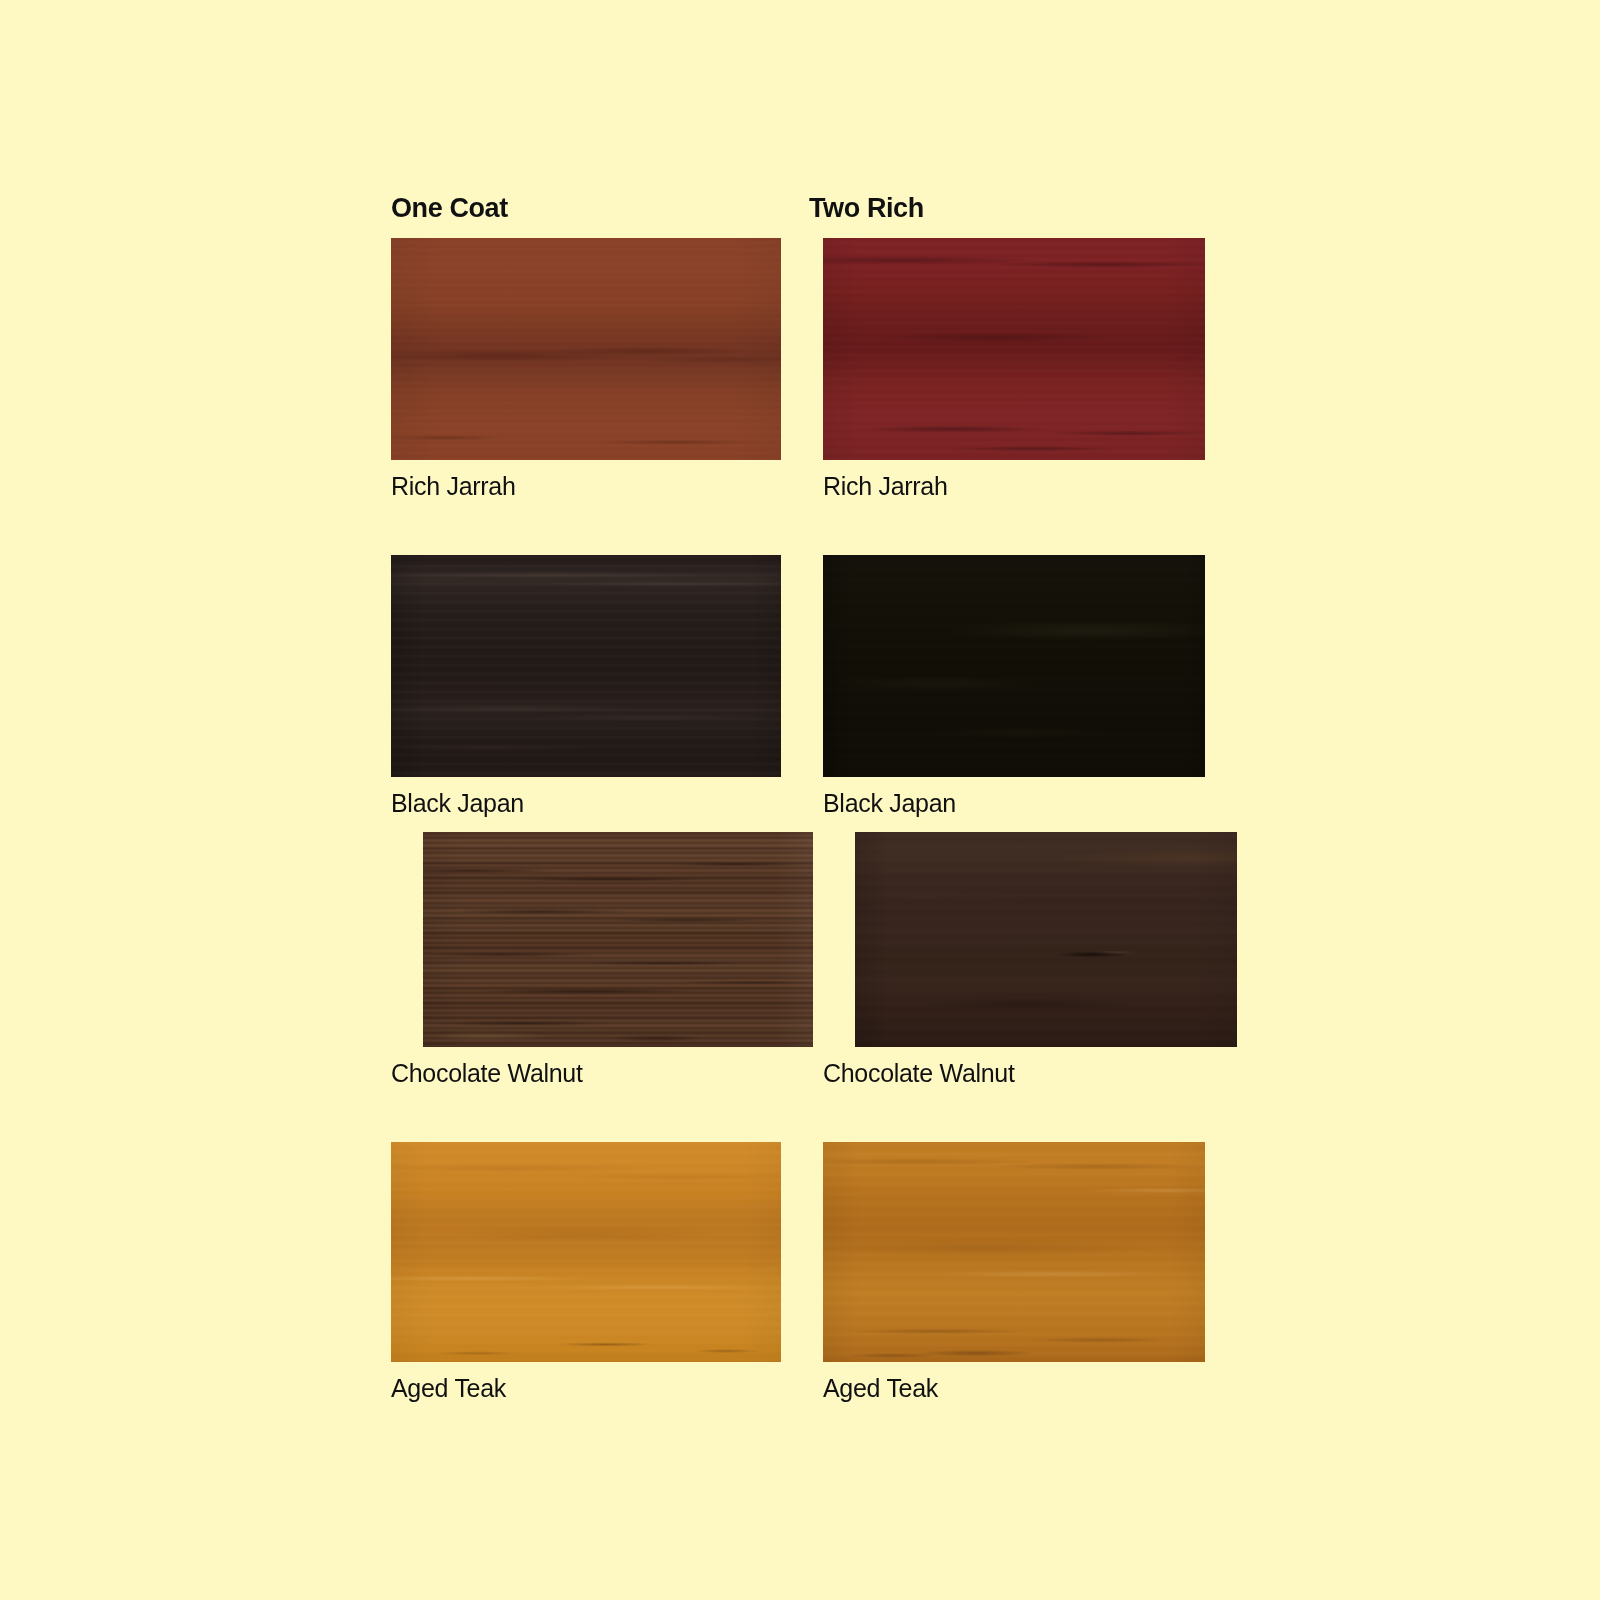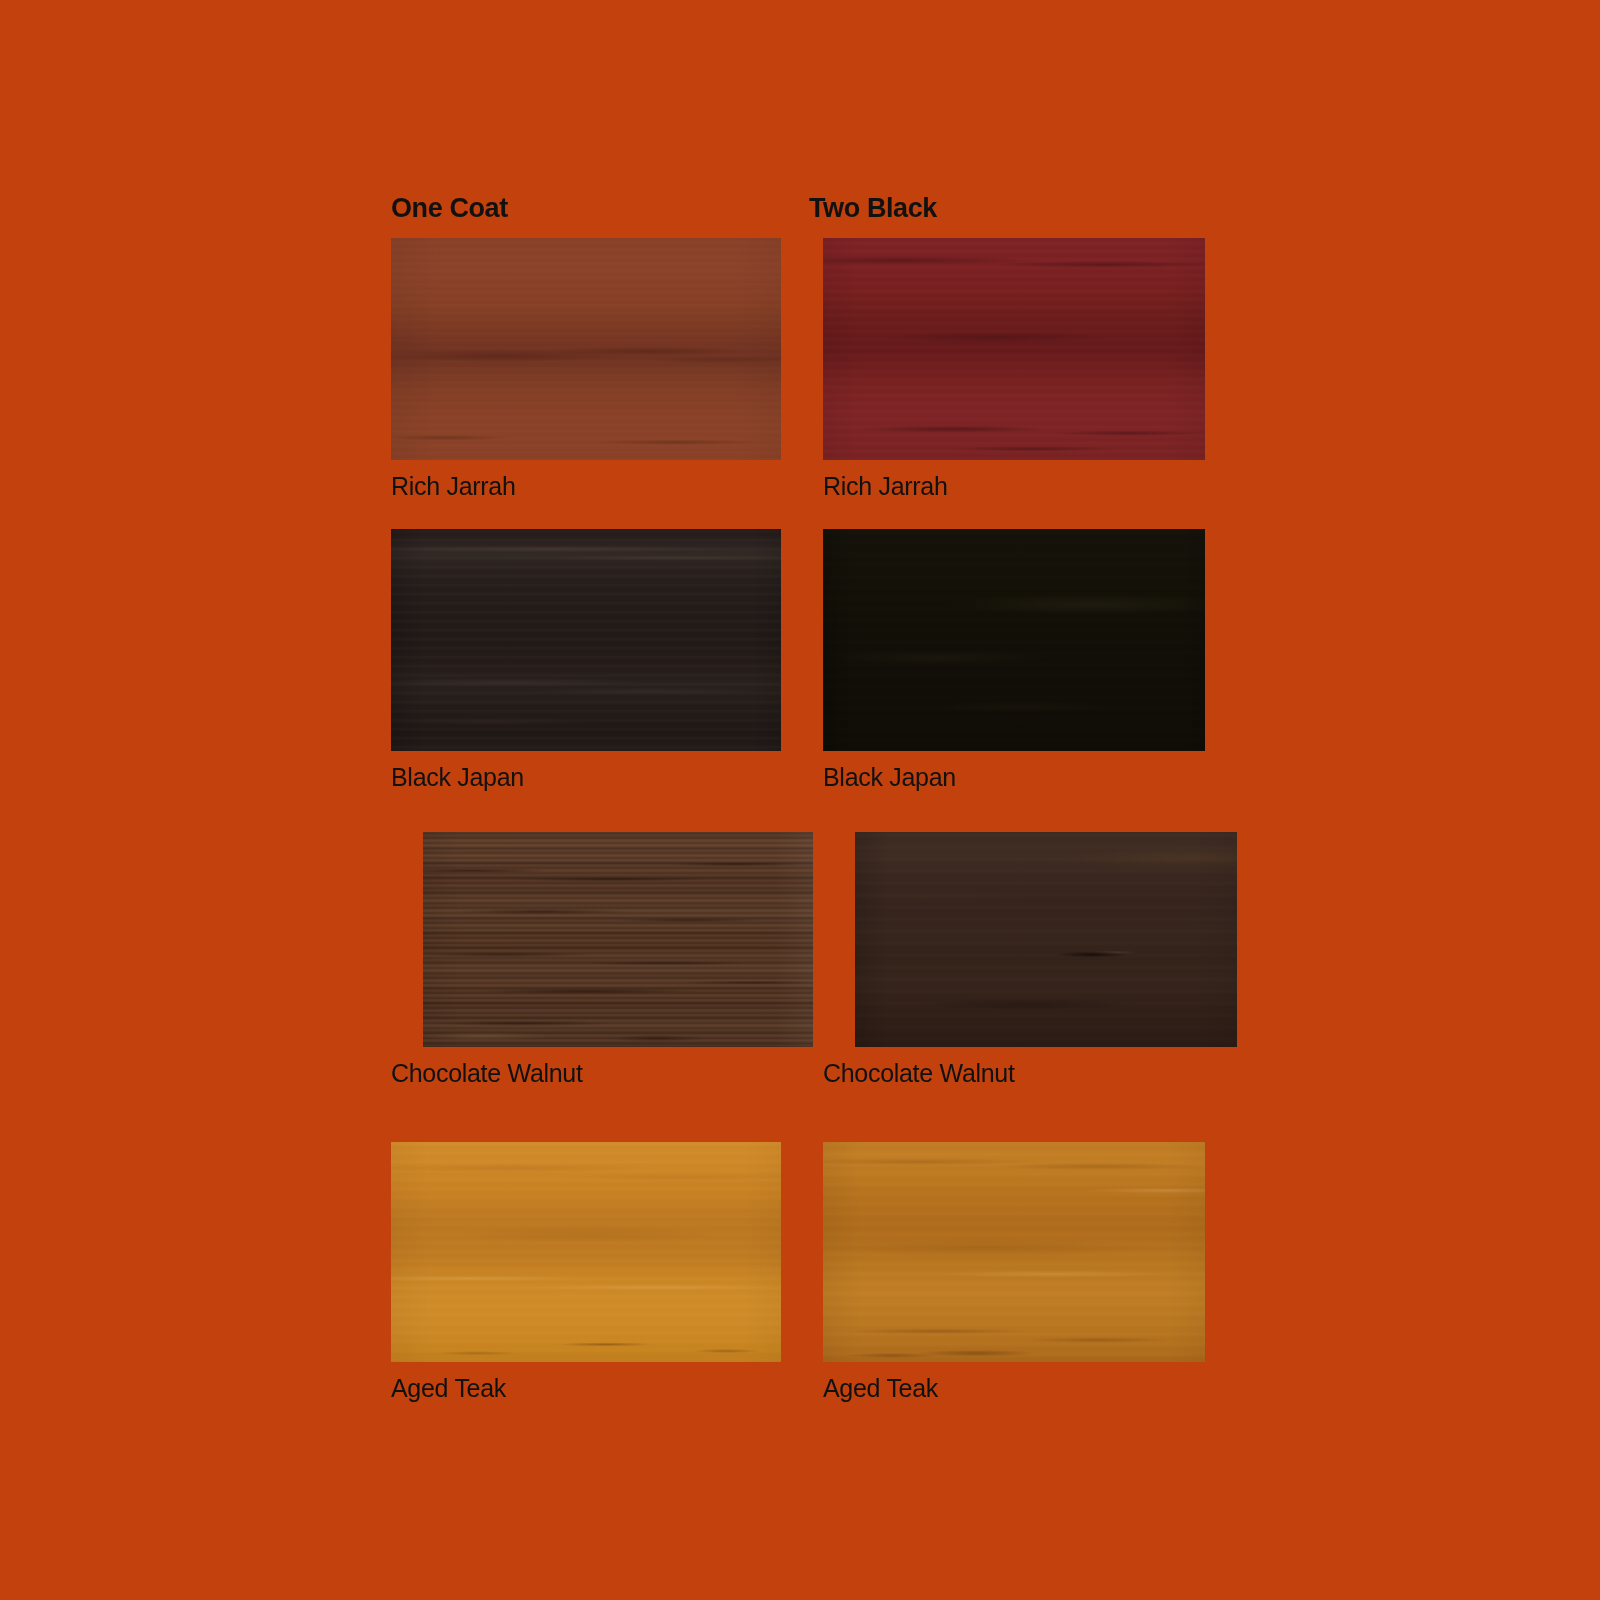--- a/index.html
+++ b/index.html
@@ -12,21 +12,21 @@
     height: 1600px;
     overflow: hidden;
     font-family: "Liberation Sans", "DejaVu Sans", sans-serif;
     -webkit-font-smoothing: antialiased;
   }
 
   .page {
     position: relative;
     width: 1600px;
     height: 1600px;
-    background: #c2410c;
+    background: #fef9c3;
   }
 
   
   .col-header {
     position: absolute;
     font-size: 27px;
     font-weight: bold;
     color: #111111;
     letter-spacing: -0.4px;
     white-space: nowrap;
@@ -45,21 +45,21 @@
   }
 
   .cell {
     position: absolute;
   }
   
   .cell.col0 { left: 391px; width: 390px; }
   .cell.col1 { left: 823px; width: 382px; }
   
   .cell.row0 { top: 238px; }
-  .cell.row1 { top: 529px; }
+  .cell.row1 { top: 555px; }
   .cell.row2 { top: 832px; padding-left: 32px; }
   .cell.row3 { top: 1127px; margin-top: 15px; }
 
   .swatch {
     position: relative;
     width: 100%;
     height: 222px;
     overflow: hidden;
     background: #7a3b26;
   }
@@ -403,21 +403,21 @@
     background: linear-gradient(to right, rgba(0,0,0,0.05), rgba(0,0,0,0) 10%, rgba(0,0,0,0) 90%, rgba(0,0,0,0.04));
   }
 </style>
 </head>
 <body>
 
 <div class="page">
 
   <div class="col-header c0">One Coat</div>
 
-  <div class="col-header c1">Two Black</div>
+  <div class="col-header c1">Two Rich</div>
 
   <div class="grid">
 
     <div class="cell col0 row0">
       <div class="swatch rj1">
         <div class="base"></div>
         <div class="grain"></div>
         <div class="grain2"></div>
         <div class="shade"></div>
       </div>

